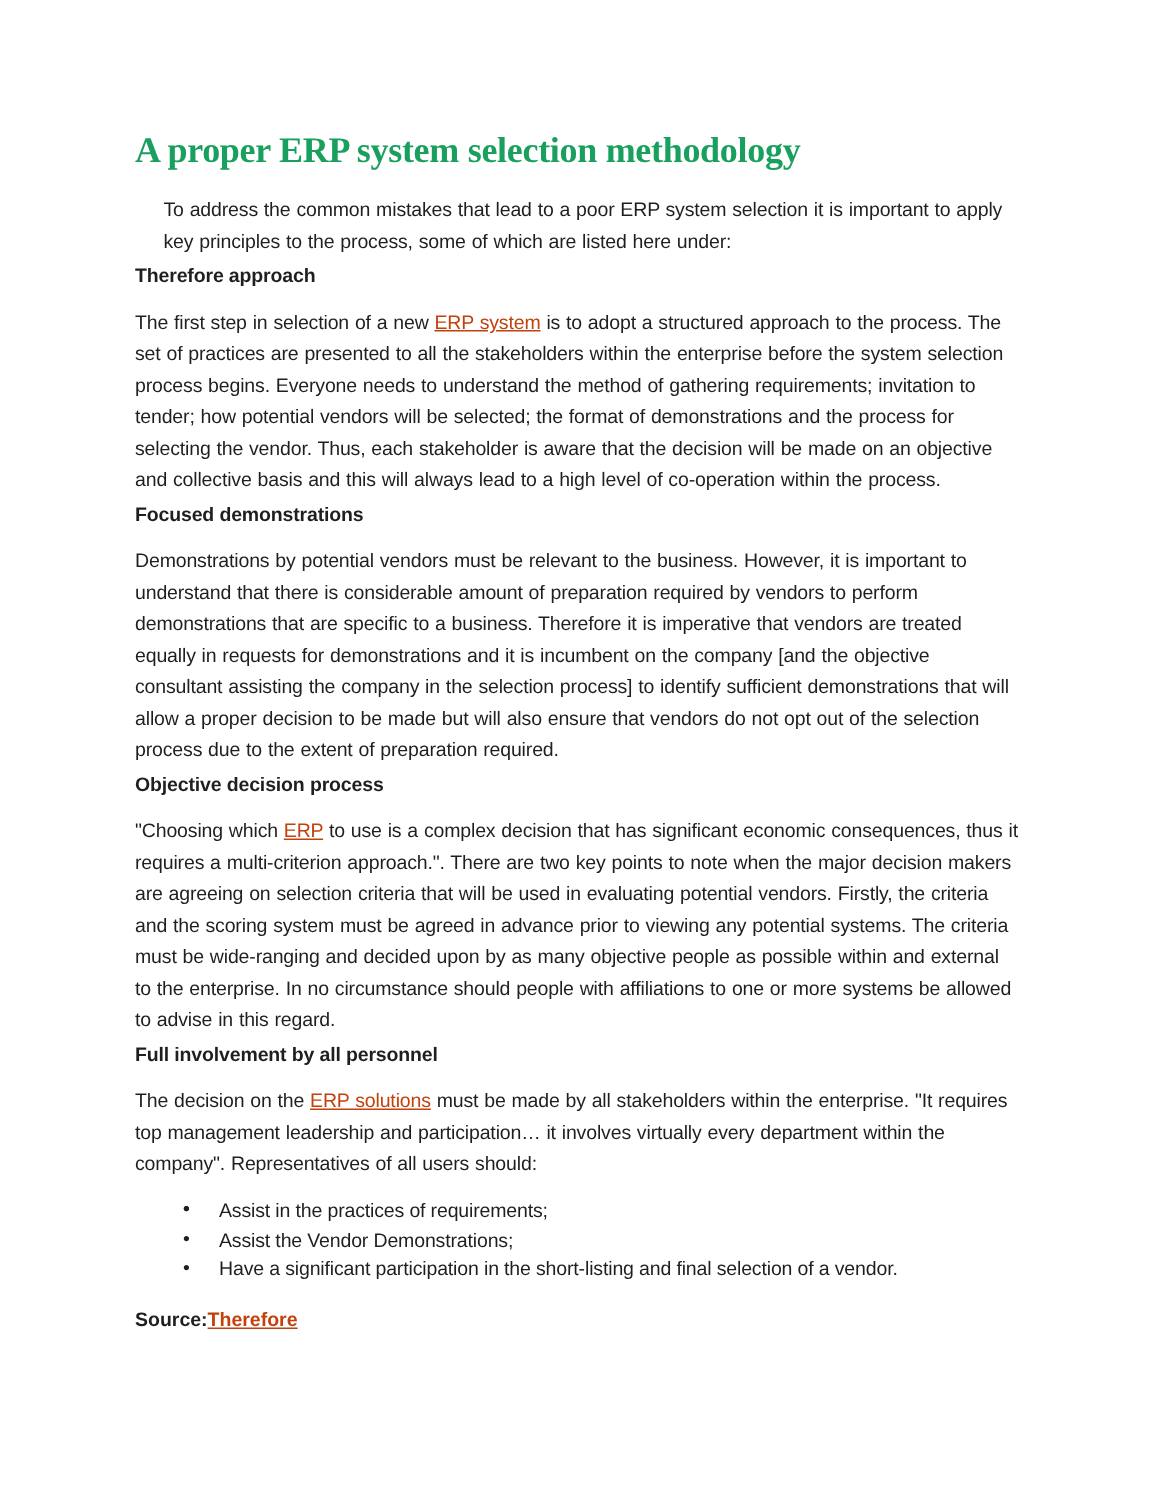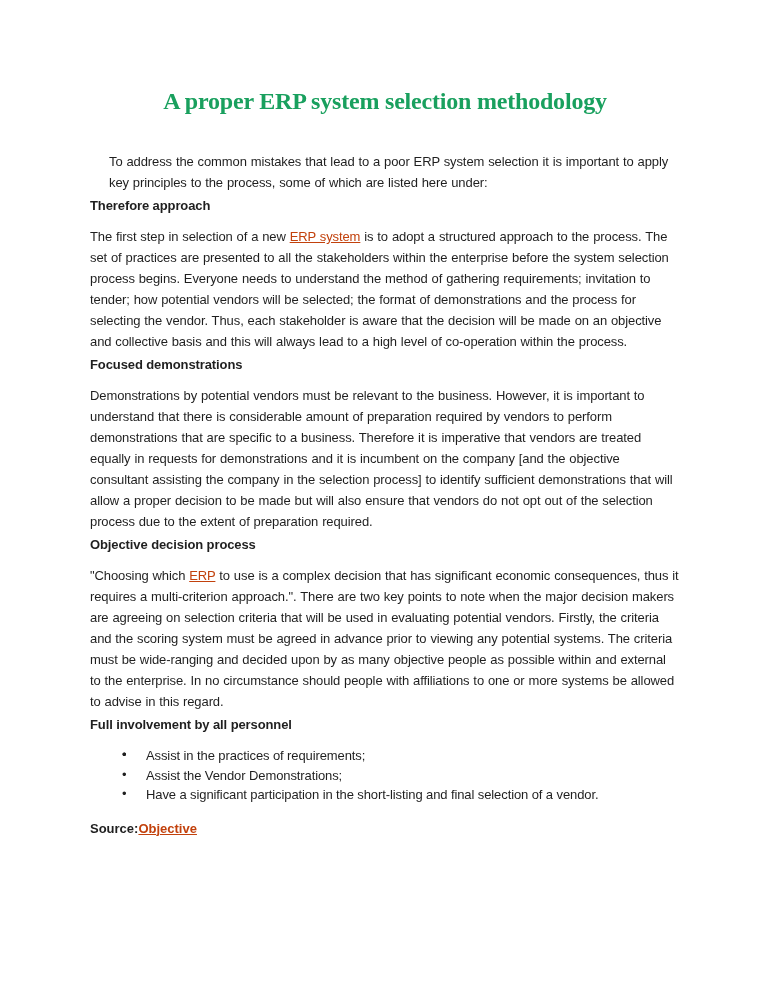--- a/index.html
+++ b/index.html
@@ -16,23 +16,23 @@
     padding: 85px 88px 40px 90px;
     color: #1f1f1f;
     overflow: hidden;
   }
   .title {
     font-family: "Liberation Serif", "DejaVu Serif", serif;
     font-weight: 700;
     font-size: 24px;
     line-height: 32px;
     color: #19A05E;
-    text-align: center;
+    text-align: left;
     letter-spacing: -0.2px;
-    margin: 0 0 34px 0;
+    margin: 0 0 12px 0;
   }
   .para {
     font-size: 13px;
     line-height: 21px;
     letter-spacing: -0.1px;
     margin-top: 10px;
     word-spacing: 0.4px;
   }
   .para.intro { margin-top: 0; margin-left: 19px; }
   .heading {
@@ -84,23 +84,24 @@
   <h2 class="heading">Therefore approach</h2>
   <p class="para">The first step in selection of a new <a href="#" class="doc-link">ERP system</a> is to adopt a structured approach to the process. The set of practices are presented to all the stakeholders within the enterprise before the system selection process begins. Everyone needs to understand the method of gathering requirements; invitation to tender; how potential vendors will be selected; the format of demonstrations and the process for selecting the vendor. Thus, each stakeholder is aware that the decision will be made on an objective and collective basis and this will always lead to a high level of co-operation within the process.</p>
 
   <h2 class="heading">Focused demonstrations</h2>
   <p class="para">Demonstrations by potential vendors must be relevant to the business. However, it is important to understand that there is considerable amount of preparation required by vendors to perform demonstrations that are specific to a business. Therefore it is imperative that vendors are treated equally in requests for demonstrations and it is incumbent on the company [and the objective consultant assisting the company in the selection process] to identify sufficient demonstrations that will allow a proper decision to be made but will also ensure that vendors do not opt out of the selection process due to the extent of preparation required.</p>
 
   <h2 class="heading">Objective decision process</h2>
   <p class="para">"Choosing which <a href="#" class="doc-link">ERP</a> to use is a complex decision that has significant economic consequences, thus it requires a multi-criterion approach.". There are two key points to note when the major decision makers are agreeing on selection criteria that will be used in evaluating potential vendors. Firstly, the criteria and the scoring system must be agreed in advance prior to viewing any potential systems. The criteria must be wide-ranging and decided upon by as many objective people as possible within and external to the enterprise. In no circumstance should people with affiliations to one or more systems be allowed to advise in this regard.</p>
 
   <h2 class="heading">Full involvement by all personnel</h2>
+  <p class="para">The decision on the <a href="#" class="doc-link">ERP solutions</a> must be made by all stakeholders within the enterprise. "It requires top management leadership and participation… it involves virtually every department within the company". Representatives of all users should:</p>
 
   <ul class="bullets">
     <li><span class="bullet-dot">•</span></li>
     <li><span class="bullet-dot">•</span><span>Assist in the practices of requirements;</span></li>
     <li><span class="bullet-dot">•</span><span>Assist the Vendor Demonstrations;</span></li>
     <li><span class="bullet-dot">•</span><span>Have a significant participation in the short-listing and final selection of a vendor.</span></li>
   </ul>
 
-  <p class="source"><span>Source:</span><a href="#" class="doc-link">Objective</a></p>
+  <p class="source"><span>Source:</span><a href="#" class="doc-link">Therefore</a></p>
 
 </div>
 
 </body></html>

